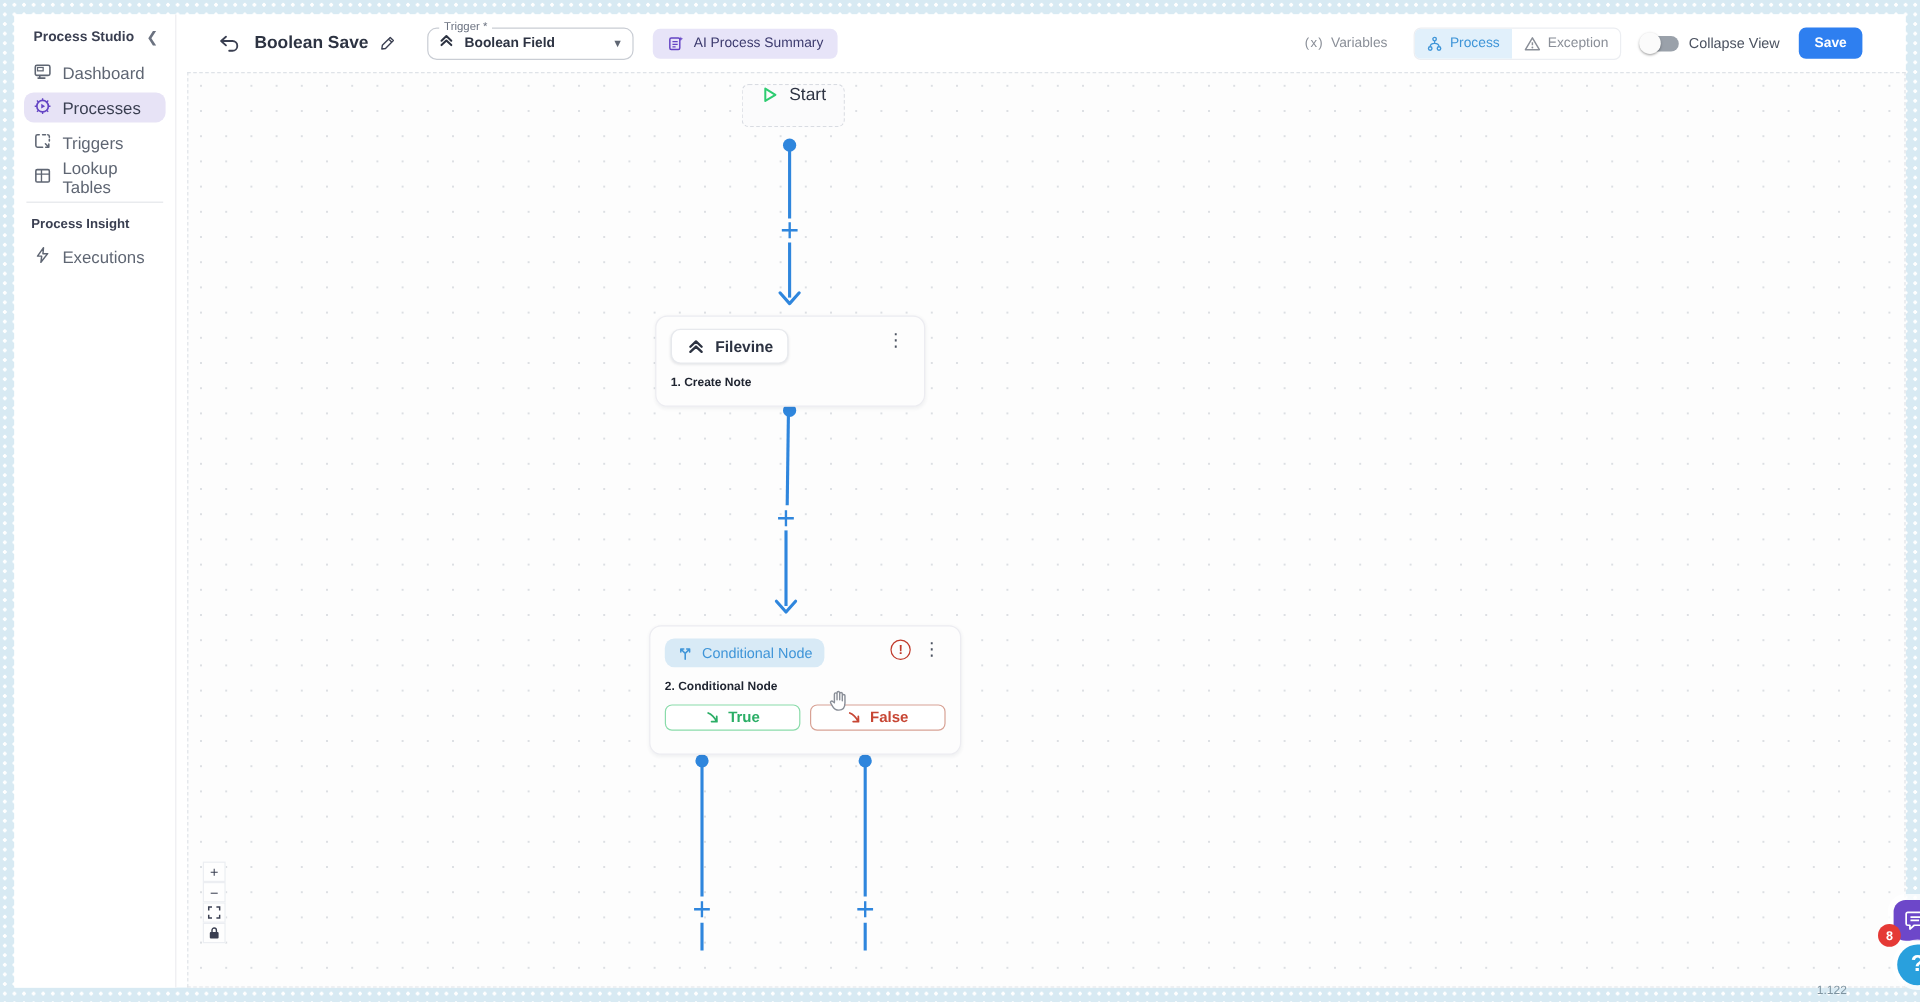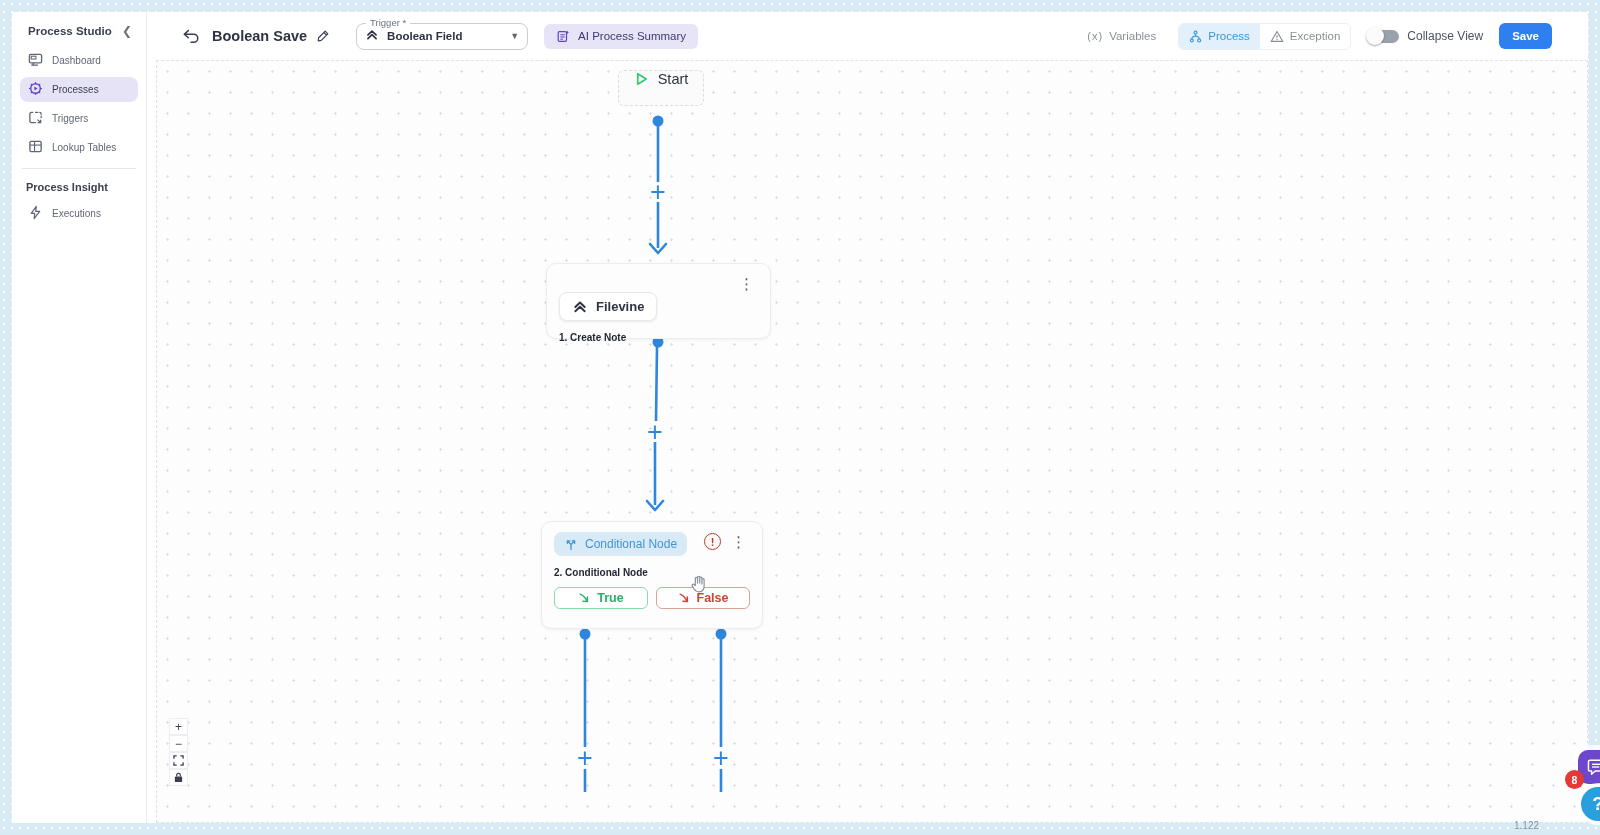--- a/index.html
+++ b/index.html
@@ -17,21 +17,21 @@
   
   .sidebar {
     position:absolute; left:0; top:0; width:135px; height:100%;
     background:#ffffff; border-right:1px solid #ededf0; padding:10px 8px;
   }
   .sb-head { display:flex; align-items:center; justify-content:space-between; padding:2px 6px 10px 8px; }
   .sb-title { font-size:11.5px; font-weight:bold; color:#3a3f51; }
   .sb-collapse { color:#6b7280; font-size:12px; cursor:pointer; }
   .sb-item {
     display:flex; align-items:center; gap:9px; height:25px; padding:0 8px;
-    border-radius:8px; margin-bottom:4px; color:#5f6673; font-size:10px; cursor:pointer;
+    border-radius:8px; margin-bottom:4px; color:#5f6673; font-size:14px; cursor:pointer;
   }
   .sb-item svg { flex:0 0 auto; }
   .sb-item.active { background:#e7e3f6; color:#3a3f51; font-weight:500; }
   .sb-divider { height:1px; background:#e4e6ea; margin:8px 2px; }
   .sb-section { font-size:11px; font-weight:bold; color:#3a3f51; padding:4px 6px 8px 6px; }
   
   .topbar {
     position:absolute; left:144px; top:0; right:0; height:48px; background:#fff;
     display:flex; align-items:center; padding:0 36px 0 26px;
   }
@@ -91,25 +91,25 @@
     position:absolute; left:461px; top:9px; width:86px; height:36px;
     background:#fbfbfc; border:1px dashed #d9dce2; border-radius:6px;
     display:flex; align-items:flex-start; justify-content:center; gap:9px; cursor:pointer;
   }
   .start-label { font-size:14.5px; color:#2d3342; }
   .node-card {
     position:absolute; background:#fdfdfd; border:1px solid #ececf1; border-radius:10px;
     box-shadow:0 1px 3px rgba(40,50,70,.06); padding:10px 12px; cursor:pointer;
   }
   .node-filevine { left:389px; top:202px; width:225px; height:76px; }
-  .node-conditional { left:384px; top:460px; width:222px; height:108px; }
+  .node-conditional { left:384px; top:460px; width:260px; height:108px; }
   .node-top { display:flex; align-items:flex-start; }
   .badge-white {
     display:flex; align-items:center; gap:8px; background:#fff; border:1px solid #e7e9ed;
-    border-radius:8px; box-shadow:0 1px 2px rgba(40,50,70,.10); padding:6px 12px;margin-top:18px;
+    border-radius:8px; box-shadow:0 1px 2px rgba(40,50,70,.10); padding:6px 12px;
   }
   .badge-white span { font-size:13px; font-weight:bold; color:#2d3342; }
   .badge-blue {
     display:flex; align-items:center; gap:7px; background:#d8eaf6; border-radius:8px; padding:5px 10px;
   }
   .badge-blue span { font-size:12px; color:#3f95d8; }
   .kebab { margin-left:auto; color:#4b5260; font-size:15px; letter-spacing:0; cursor:pointer; line-height:1; padding:2px 4px; }
   .warn-circle {
     margin-left:auto; width:17px; height:17px; border:1.6px solid #c0392b; border-radius:50%;
     color:#c0392b; font-size:11px; font-weight:bold; display:flex; align-items:center; justify-content:center;

